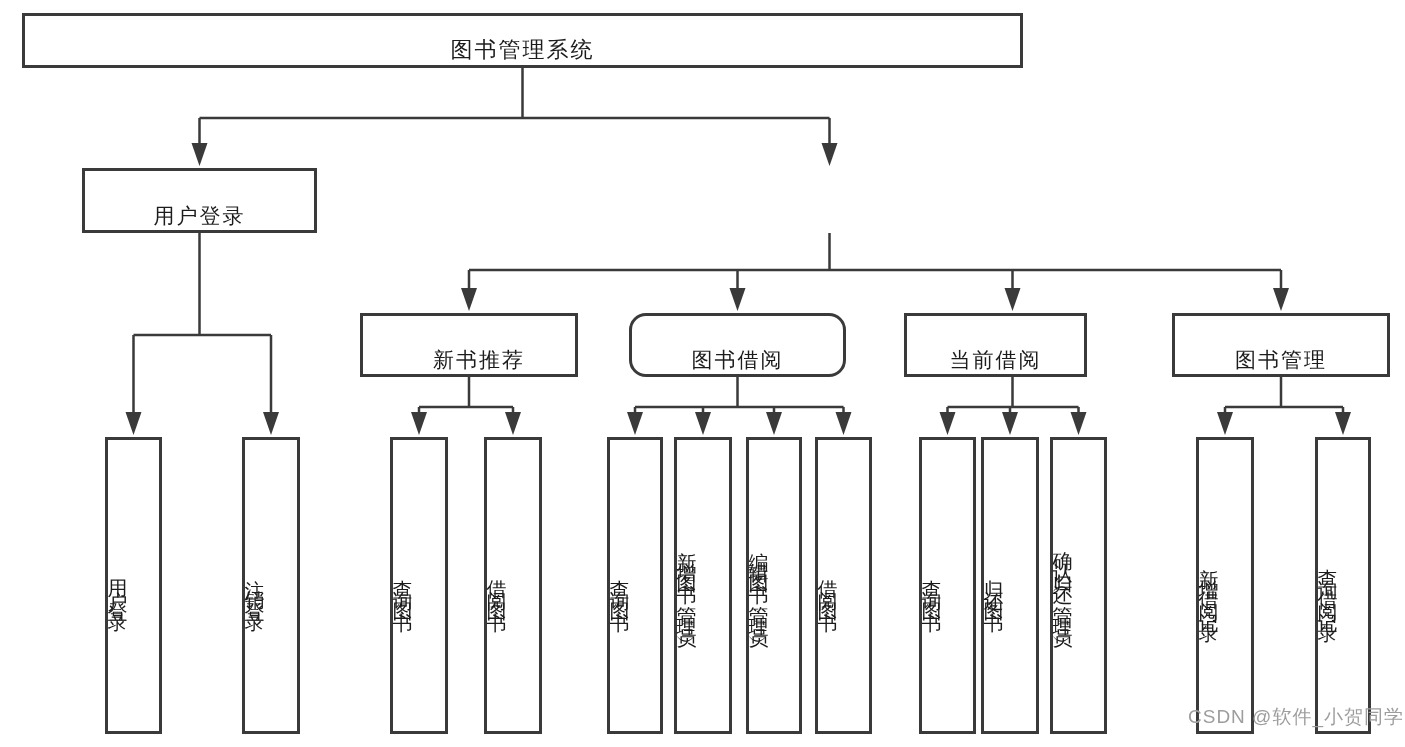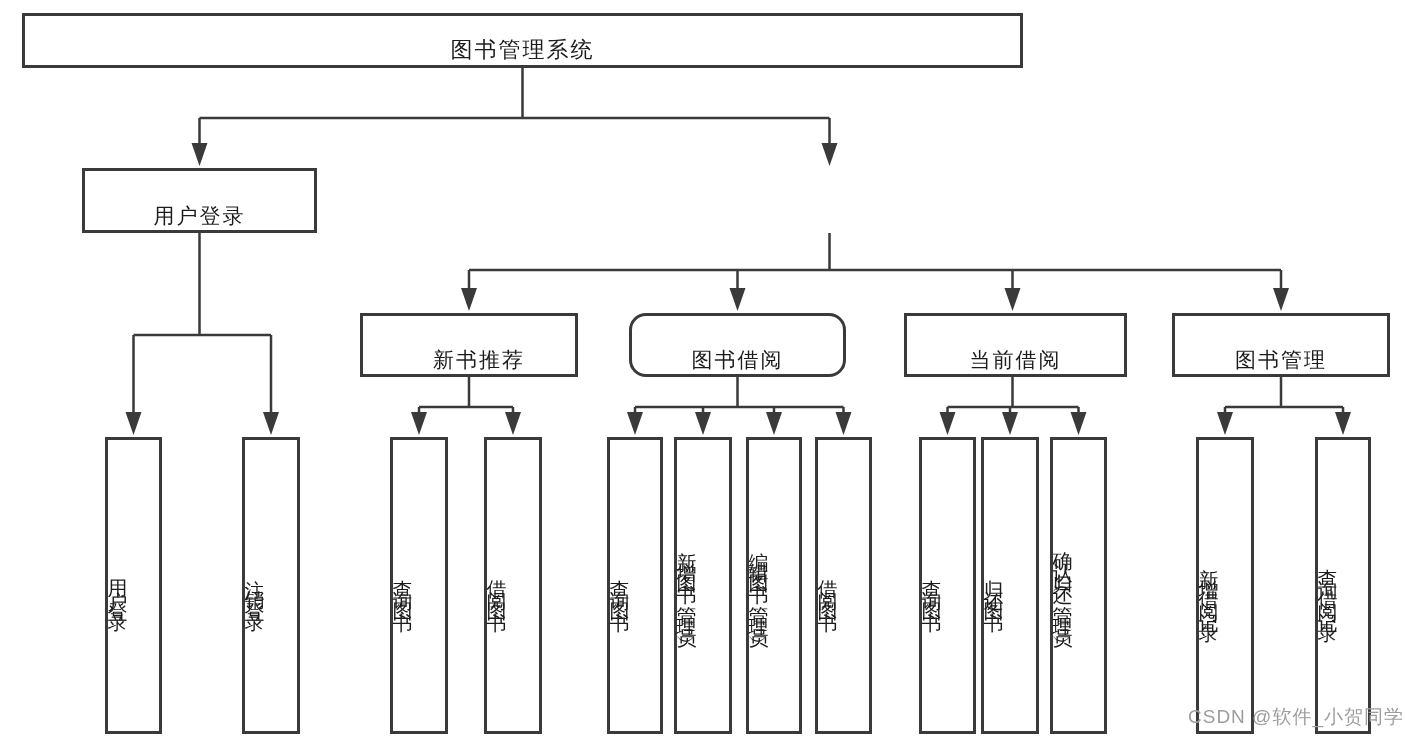--- a/index.html
+++ b/index.html
@@ -129,21 +129,21 @@
   <div class="node" style="left:82px; top:168px; width:235px; height:65px;">
     <span>用户登录</span>
   </div>
 
   <div class="node" style="left:360px; top:313px; width:218px; height:64px;padding-left:20px;">
     <span>新书推荐</span>
   </div>
   <div class="node" style="left:629px; top:313px; width:217px; height:64px;border-radius:17px;">
     <span>图书借阅</span>
   </div>
-  <div class="node" style="left:904px; top:313px; width:223px; height:64px;">
+  <div class="node" style="left:904px; top:313px; width:183px; height:64px;">
     <span>当前借阅</span>
   </div>
   <div class="node" style="left:1172px; top:313px; width:218px; height:64px;">
     <span>图书管理</span>
   </div>
 
   <div class="node leaf" style="left:105px; top:437px; width:57px; height:297px;">
     <span>用户登录</span>
   </div>
   <div class="node leaf" style="left:242px; top:437px; width:58px; height:297px;">

